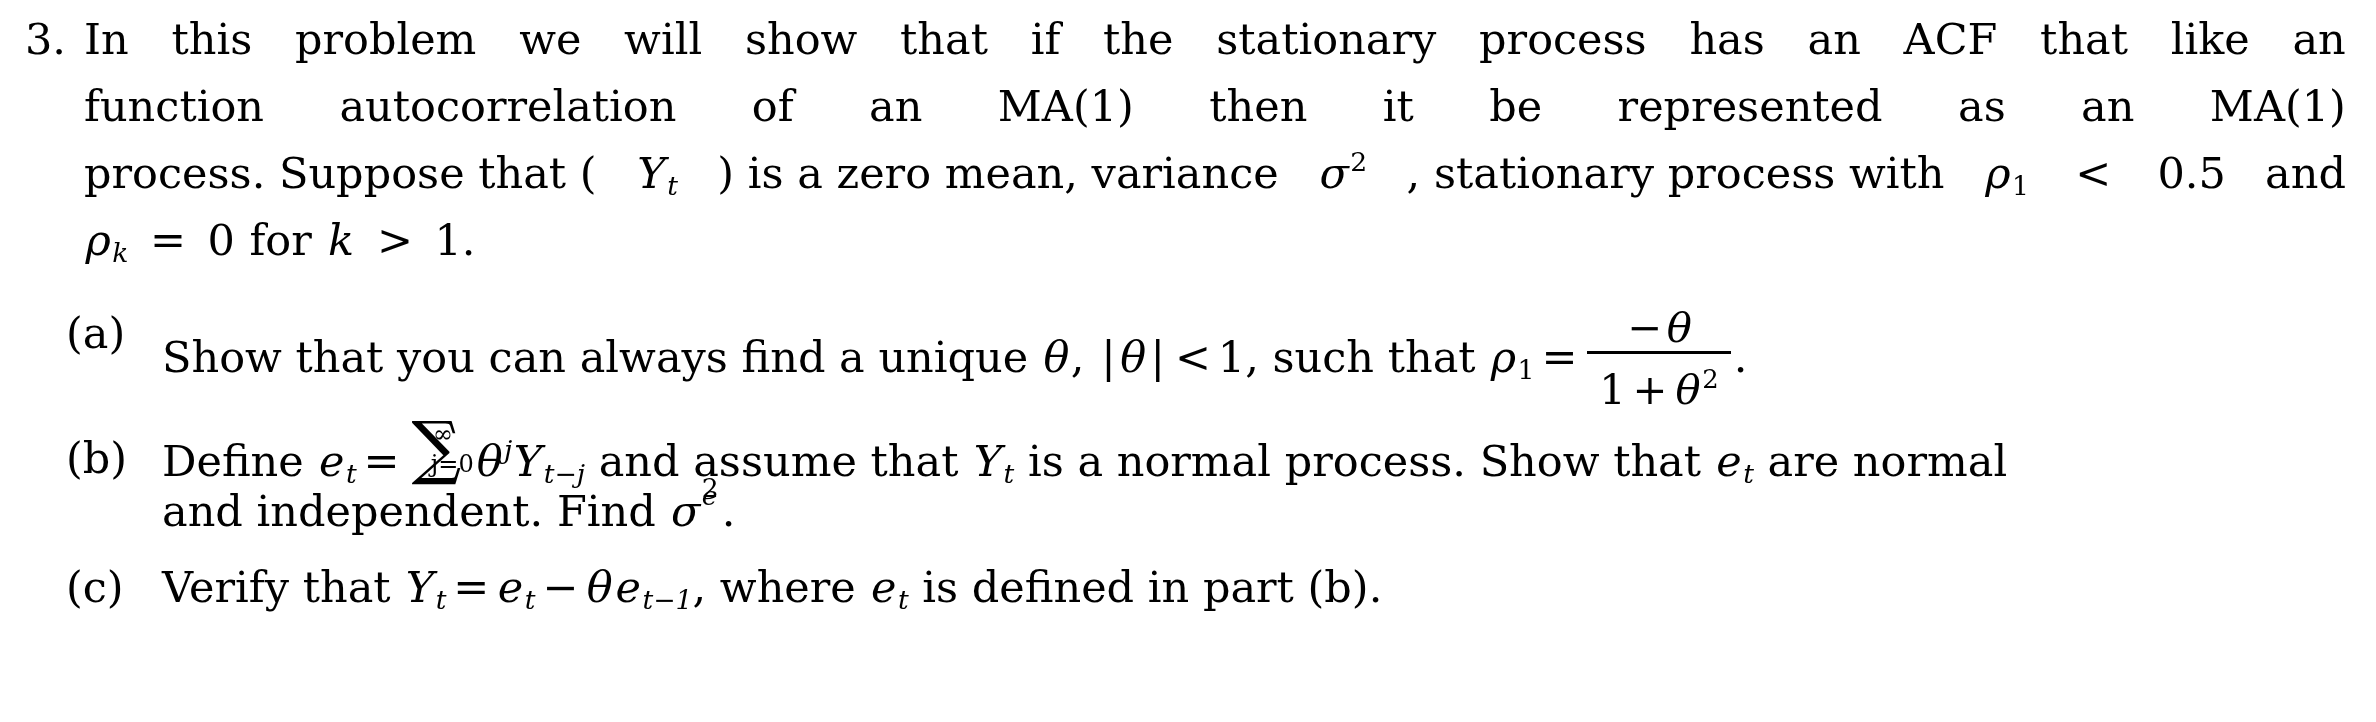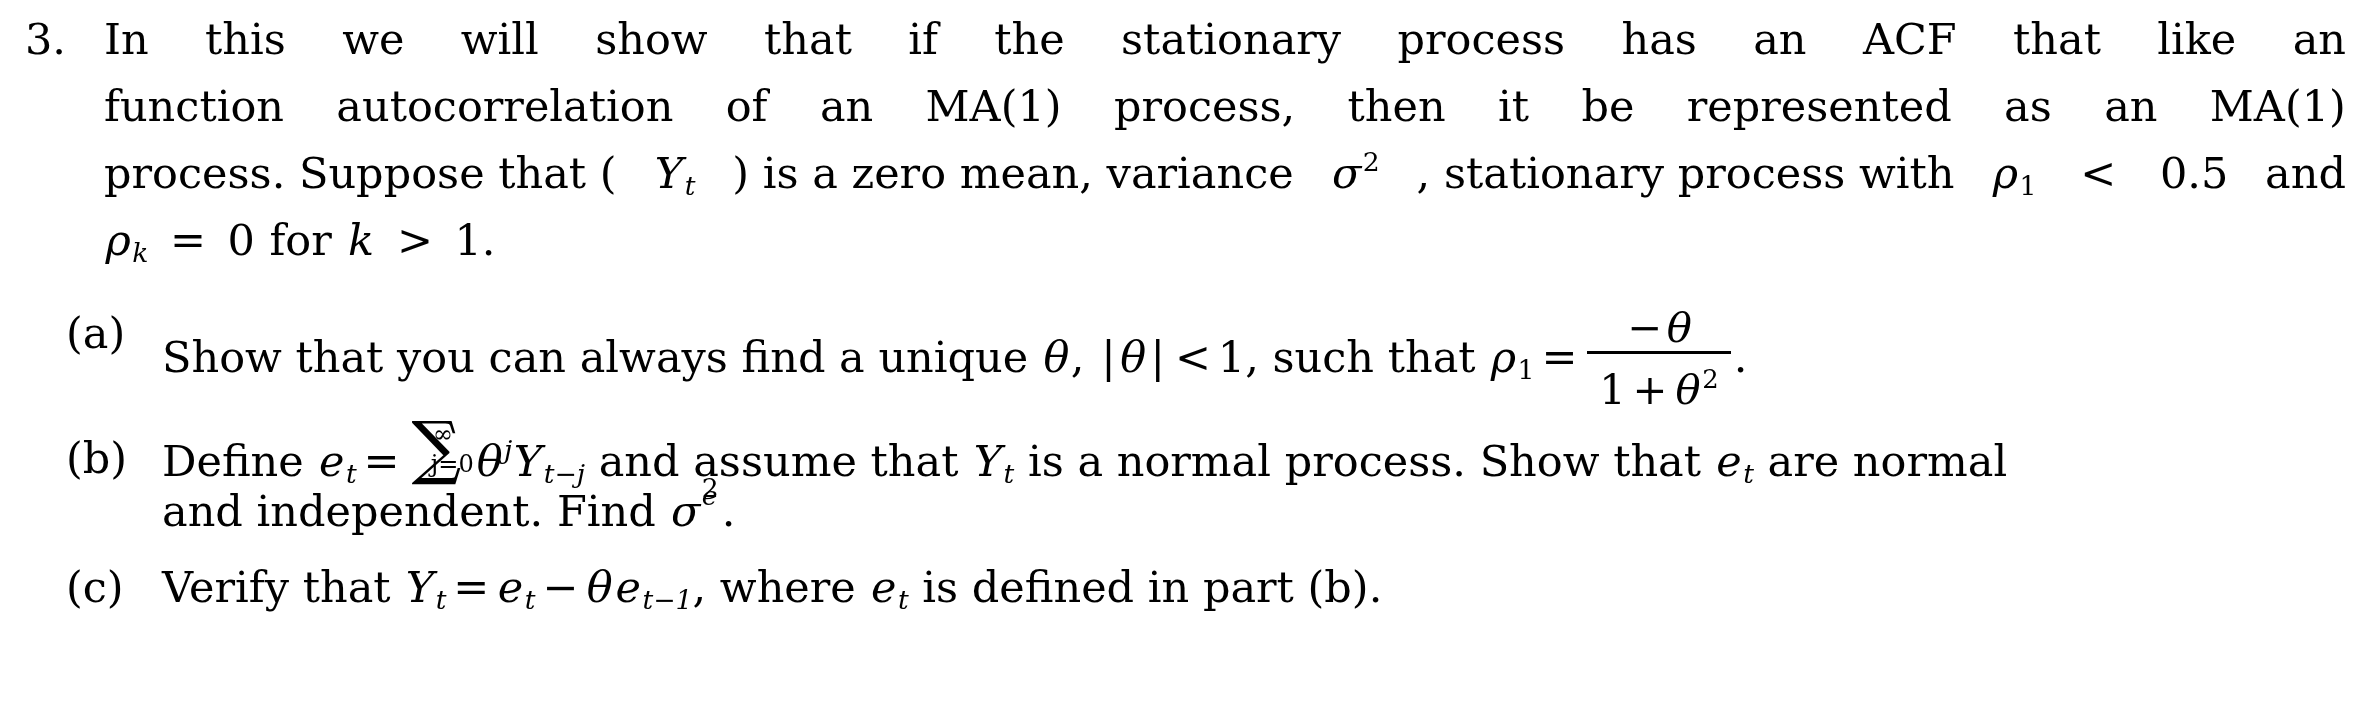--- a/index.html
+++ b/index.html
@@ -43,21 +43,20 @@
     text-align: justify;
     text-justify: inter-word;
   }
   
   .jline {
     display: flex;
     justify-content: space-between;
     white-space: nowrap;
     height: 67px;
     align-items: flex-start;
-    margin-left: 20px;
   }
   .jline.last {
     justify-content: flex-start;
   }
   .jline.last > span { margin-right: 0.34em; }
   .jline > span { display: inline-block; }
 
   
   .subparts {
     margin-top: 34px;
@@ -198,20 +197,21 @@
 
   <div class="problem">
 
     <div class="problem-number">3.</div>
 
     <div class="problem-body">
 
       <div class="jline">
         <span>In</span>
         <span>this</span>
+        <span>problem</span>
         <span>we</span>
         <span>will</span>
         <span>show</span>
         <span>that</span>
         <span>if</span>
         <span>the</span>
         <span>stationary</span>
         <span>process</span>
         <span>has</span>
         <span>an</span>
@@ -220,21 +220,20 @@
         <span>like</span>
         <span>an</span>
       </div>
 
       <div class="jline">
         <span>function</span>
         <span>autocorrelation</span>
         <span>of</span>
         <span>an</span>
         <span>MA(1)</span>
-        <span>process,</span>
         <span>then</span>
         <span>it</span>
         <span>be</span>
         <span>represented</span>
         <span>as</span>
         <span>an</span>
         <span>MA(1)</span>
       </div>
 
       <div class="jline">

